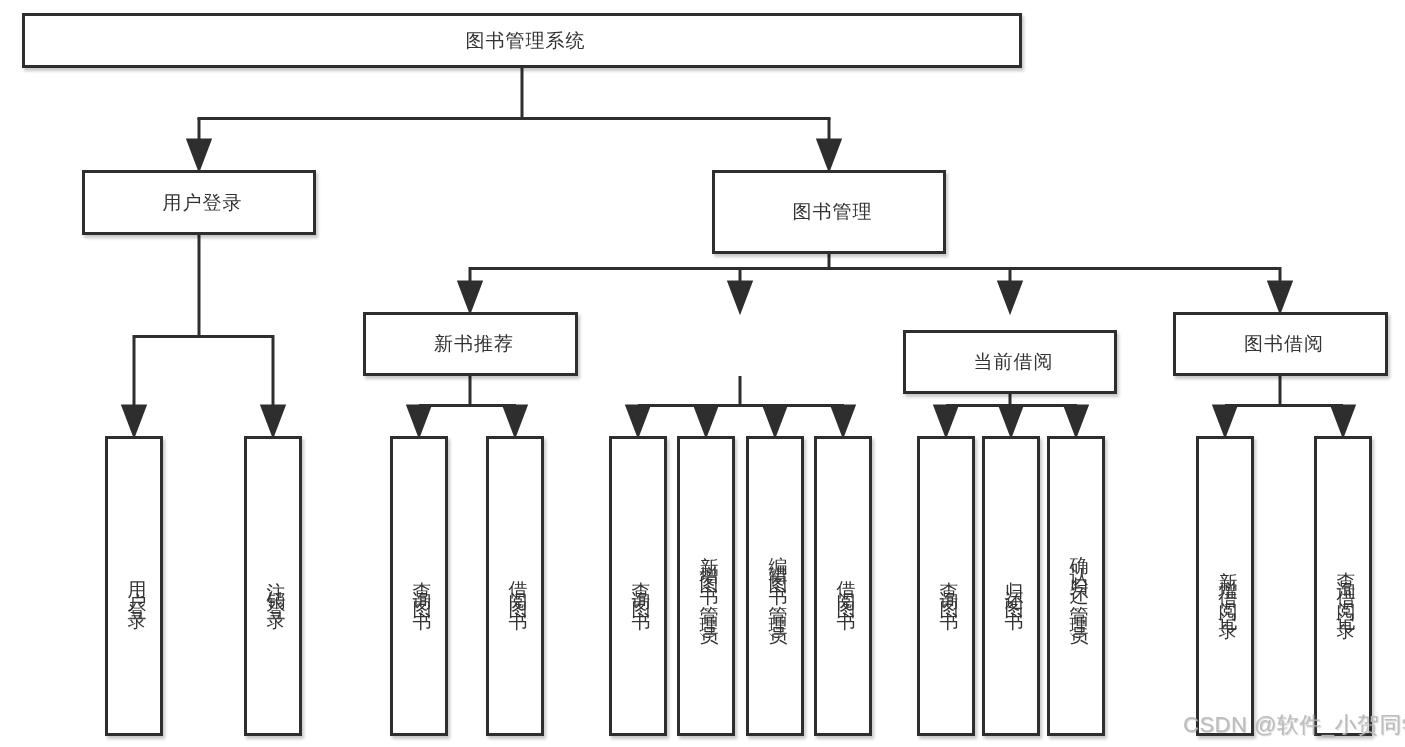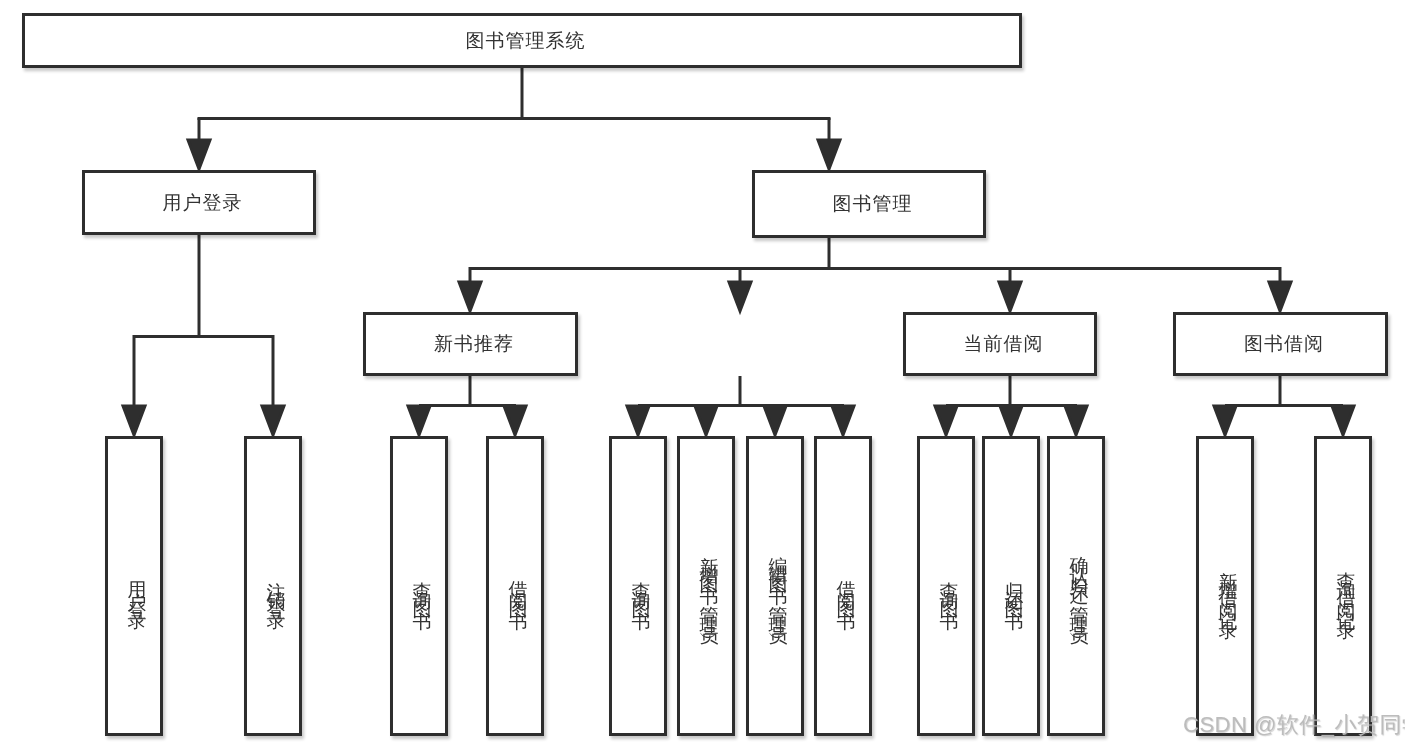--- a/index.html
+++ b/index.html
@@ -133,28 +133,28 @@
     </g>
   </svg>
 
   <div class="node" style="left:22px; top:13px; width:1000px; height:55px;">
     <span class="label">图书管理系统</span>
   </div>
 
   <div class="node" style="left:82px; top:170px; width:234px; height:65px;">
     <span class="label">用户登录</span>
   </div>
-  <div class="node" style="left:712px; top:170px; width:234px; height:68px;margin-left:40px;">
+  <div class="node" style="left:712px; top:170px; width:234px; height:84px;">
     <span class="label">图书管理</span>
   </div>
 
   <div class="node" style="left:363px; top:312px; width:215px; height:64px;">
     <span class="label">新书推荐</span>
   </div>
-  <div class="node" style="left:903px; top:312px; width:194px; height:64px;">
+  <div class="node" style="left:903px; top:330px; width:214px; height:64px;">
     <span class="label">当前借阅</span>
   </div>
   <div class="node" style="left:1173px; top:312px; width:215px; height:64px;">
     <span class="label">图书借阅</span>
   </div>
 
   <div class="node leaf" style="left:105px;">
     <span class="vtext">用户登录</span>
   </div>
   <div class="node leaf" style="left:244px;">

